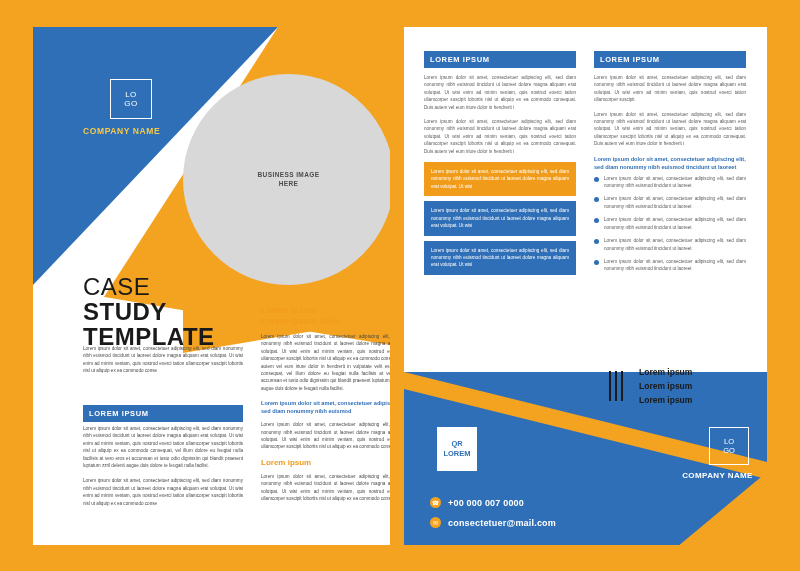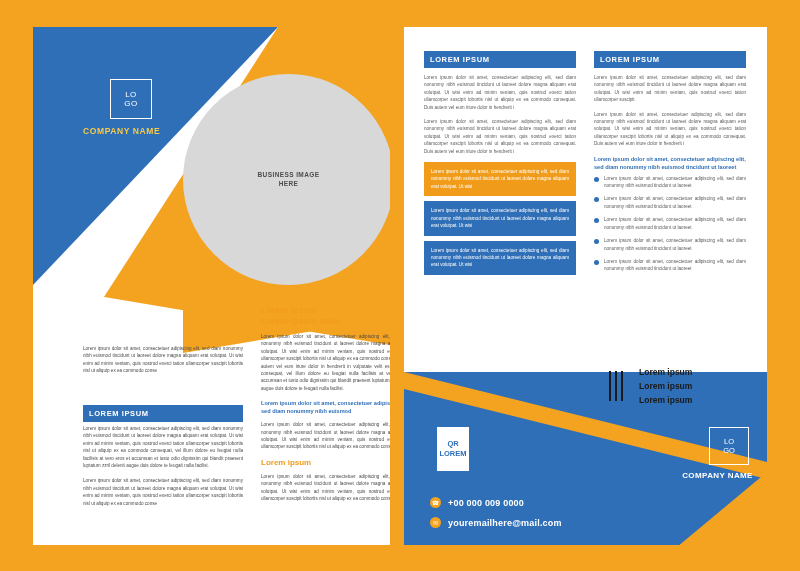--- a/index.html
+++ b/index.html
@@ -136,21 +136,21 @@
   }
   .slogan .lines i{
     position:absolute;top:0;width:2px;height:30px;background:#1a1a1a;display:block;
   }
   .slogan .lines i:nth-child(1){left:0;}
   .slogan .lines i:nth-child(2){left:6px;}
   .slogan .lines i:nth-child(3){left:12px;}
   .slogan .txt{margin-left:30px;font-size:8.5px;font-weight:bold;color:#1a1a1a;line-height:14px;}
 
   .qr{
-    position:absolute;left:33px;top:400px;width:32px;height:44px;background:#ffffff;
+    position:absolute;left:33px;top:400px;width:40px;height:44px;background:#ffffff;
     color:#2f6fb7;font-size:7.5px;font-weight:bold;text-align:center;
     display:flex;flex-direction:column;justify-content:center;align-items:center;line-height:10px;
   }
   .logo-box2{
     position:absolute;left:305px;top:400px;width:38px;height:36px;
     border:1px solid #ffffff;color:#ffffff;font-size:7.5px;line-height:9px;
     display:flex;flex-direction:column;justify-content:center;align-items:center;
   }
   .company-name-2{
     position:absolute;left:266px;top:444px;width:95px;text-align:center;
@@ -181,20 +181,25 @@
     </div>
     <div class="company-name-1">COMPANY NAME</div>
 
     <div class="circle-img">
       <div class="cap">
         <div>BUSINESS IMAGE</div>
         <div>HERE</div>
       </div>
     </div>
 
+    <div class="case-title">
+      <span>CASE</span>
+      <b>STUDY</b>
+      <b>TEMPLATE</b>
+    </div>
 
     <div class="p1-col-a">
       <p class="tiny">Lorem ipsum dolor sit amet, consectetuer adipiscing elit, sed diam nonummy nibh euismod tincidunt ut laoreet dolore magna aliquam erat volutpat. Ut wisi enim ad minim veniam, quis nostrud exerci tation ullamcorper suscipit lobortis nisl ut aliquip ex ea commodo conse</p>
     </div>
     <div class="p1-bar-a">
       <div class="bluebar">LOREM IPSUM</div>
     </div>
     <div class="p1-col-a2">
       <p class="tiny">Lorem ipsum dolor sit amet, consectetuer adipiscing elit, sed diam nonummy nibh euismod tincidunt ut laoreet dolore magna aliquam erat volutpat. Ut wisi enim ad minim veniam, quis nostrud exerci tation ullamcorper suscipit lobortis nisl ut aliquip ex ea commodo consequat, vel illum dolore eu feugiat nulla facilisis at vero eros et accumsan et iusto odio dignissim qui blandit praesent luptatum zzril delenit augue duis dolore te feugait nulla facilisi.</p>
       <p class="tiny">Lorem ipsum dolor sit amet, consectetuer adipiscing elit, sed diam nonummy nibh euismod tincidunt ut laoreet dolore magna aliquam erat volutpat. Ut wisi enim ad minim veniam, quis nostrud exerci tation ullamcorper suscipit lobortis nisl ut aliquip ex ea commodo conse</p>
@@ -262,22 +267,22 @@
 
     <div class="logo-box2">
       <span>LO</span>
       <span>GO</span>
     </div>
     <div class="company-name-2">COMPANY NAME</div>
 
     <div class="contact">
       <div class="row">
         <span class="ico">☎</span>
-        <span class="val">+00 000 009 0000</span>
+        <span class="val">+00 000 007 0000</span>
       </div>
       <div class="row">
         <span class="ico">✉</span>
-        <span class="val">youremailhere@mail.com</span>
+        <span class="val">consectetuer@mail.com</span>
       </div>
     </div>
   </div>
 
 </div>
 
 </body></html>

